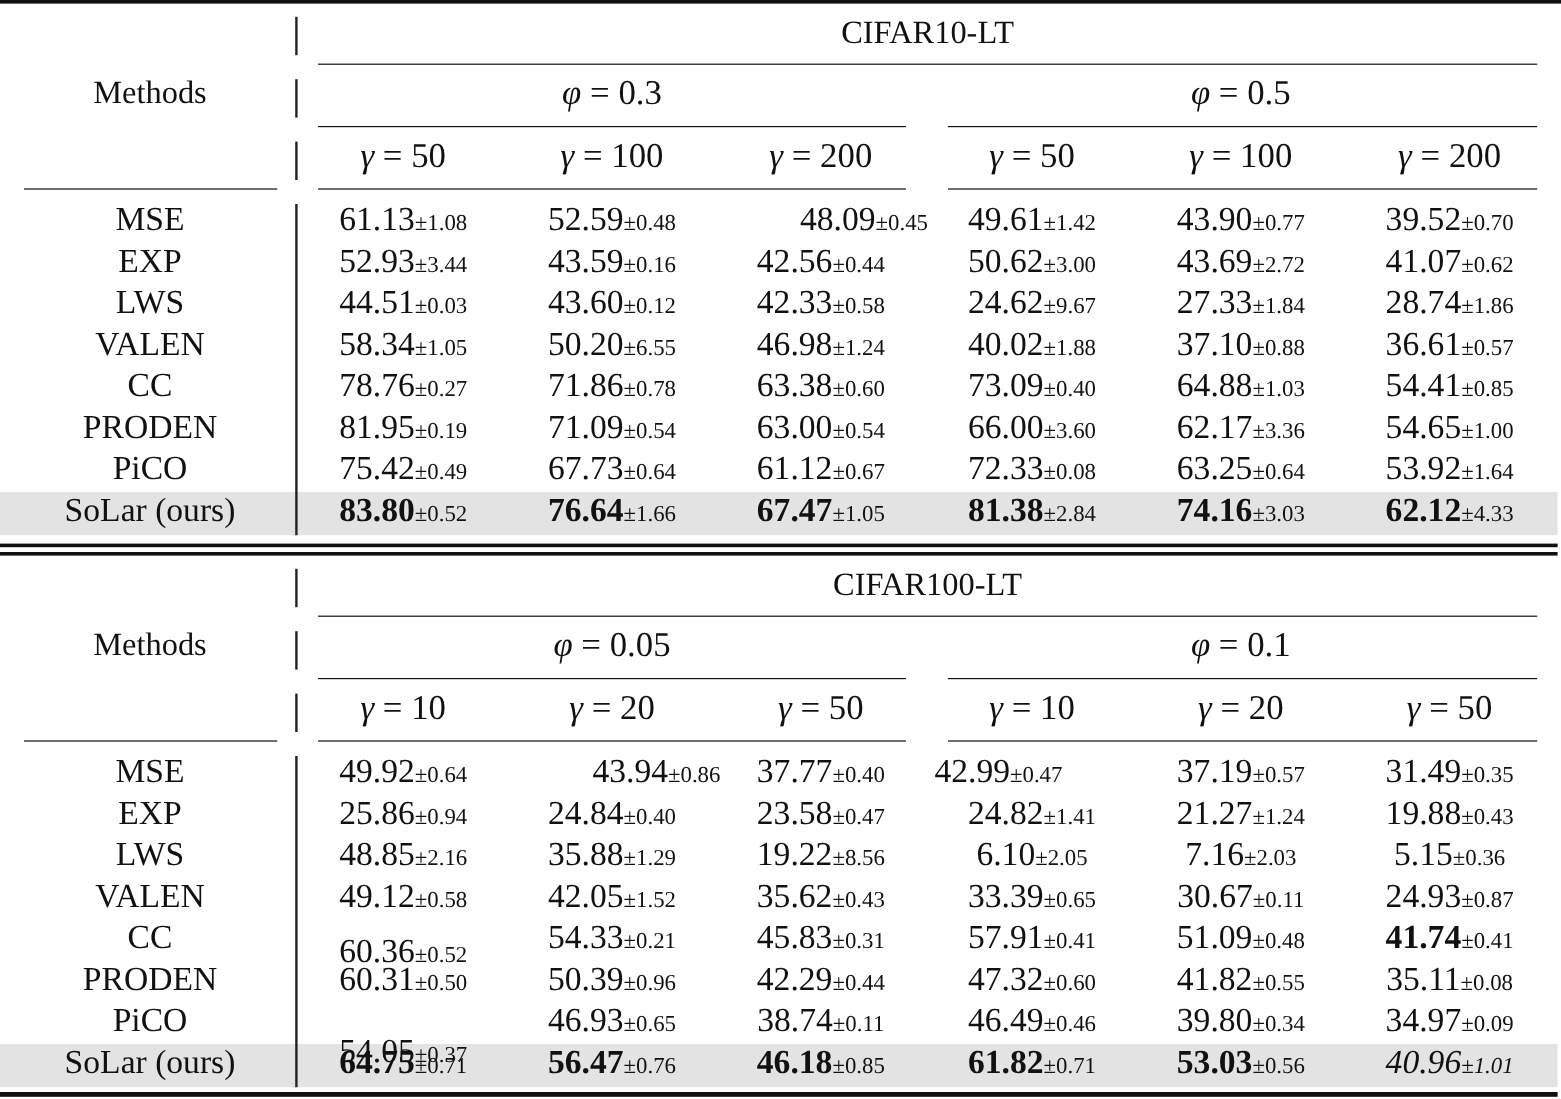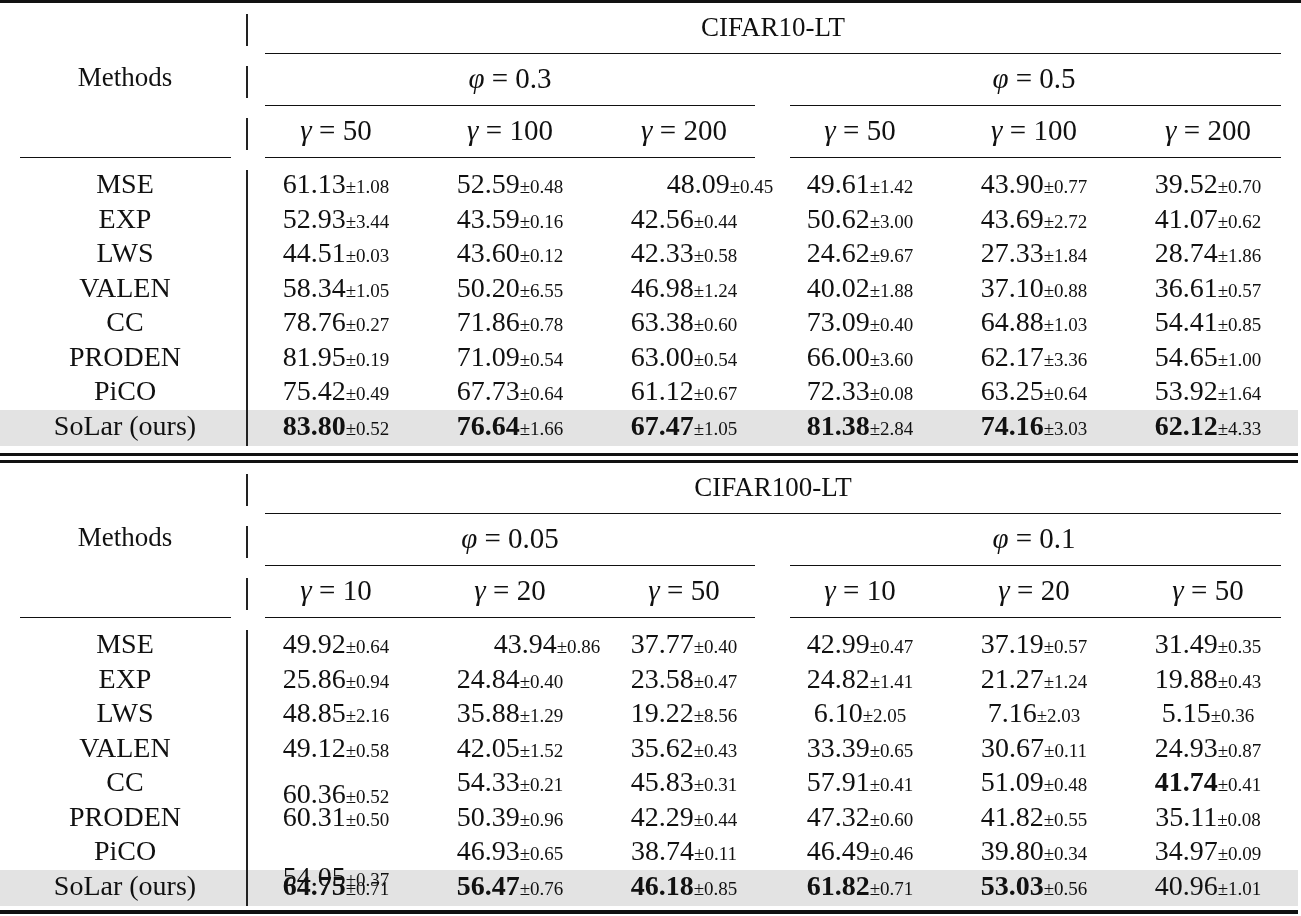--- a/index.html
+++ b/index.html
@@ -121,21 +121,21 @@
     <div class="hr" style="left: 265px; top: 617px; width: 490px; height: 1px;"></div>
     <div class="hr" style="left: 790px; top: 617px; width: 491px; height: 1px;"></div>
     <div class="vbar" style="left: 246px; top: 474px; height: 32px;"></div>
     <div class="vbar" style="left: 246px; top: 526px; height: 32px;"></div>
     <div class="vbar" style="left: 246px; top: 578px; height: 32px;"></div>
     <div class="vbar" style="left: 246px; top: 630px; height: 276px;"></div>
     <div class="txt method" style="left: 125px; top: 627px;">MSE</div>
     <div class="txt cell" style="left: 336px; top: 627px;"><span>49.92</span><span class="std">±0.64</span></div>
     <div class="txt cell" style="left: 510px; top: 627px; margin-left: 37px;"><span>43.94</span><span class="std">±0.86</span></div>
     <div class="txt cell" style="left: 684px; top: 627px;"><span>37.77</span><span class="std">±0.40</span></div>
-    <div class="txt cell" style="left: 860px; top: 627px;"><span>42.99</span><span class="std">±0.47</span></div>
+    <div class="txt cell" style="left: 832px; top: 627px;"><span>42.99</span><span class="std">±0.47</span></div>
     <div class="txt cell" style="left: 1034px; top: 627px;"><span>37.19</span><span class="std">±0.57</span></div>
     <div class="txt cell" style="left: 1208px; top: 627px;"><span>31.49</span><span class="std">±0.35</span></div>
     <div class="txt method" style="left: 125px; top: 661.5px;">EXP</div>
     <div class="txt cell" style="left: 336px; top: 661.5px;"><span>25.86</span><span class="std">±0.94</span></div>
     <div class="txt cell" style="left: 510px; top: 661.5px;"><span>24.84</span><span class="std">±0.40</span></div>
     <div class="txt cell" style="left: 684px; top: 661.5px;"><span>23.58</span><span class="std">±0.47</span></div>
     <div class="txt cell" style="left: 860px; top: 661.5px;"><span>24.82</span><span class="std">±1.41</span></div>
     <div class="txt cell" style="left: 1034px; top: 661.5px;"><span>21.27</span><span class="std">±1.24</span></div>
     <div class="txt cell" style="left: 1208px; top: 661.5px;"><span>19.88</span><span class="std">±0.43</span></div>
     <div class="txt method" style="left: 125px; top: 696px;">LWS</div>
@@ -172,15 +172,15 @@
     <div class="txt cell" style="left: 684px; top: 834px;"><span>38.74</span><span class="std">±0.11</span></div>
     <div class="txt cell" style="left: 860px; top: 834px;"><span>46.49</span><span class="std">±0.46</span></div>
     <div class="txt cell" style="left: 1034px; top: 834px;"><span>39.80</span><span class="std">±0.34</span></div>
     <div class="txt cell" style="left: 1208px; top: 834px;"><span>34.97</span><span class="std">±0.09</span></div>
     <div class="txt method" style="left: 125px; top: 868.5px;">SoLar (ours)</div>
     <div class="txt cell" style="left: 336px; top: 868.5px;"><span class="b">64.75</span><span class="std">±0.71</span></div>
     <div class="txt cell" style="left: 510px; top: 868.5px;"><span class="b">56.47</span><span class="std">±0.76</span></div>
     <div class="txt cell" style="left: 684px; top: 868.5px;"><span class="b">46.18</span><span class="std">±0.85</span></div>
     <div class="txt cell" style="left: 860px; top: 868.5px;"><span class="b">61.82</span><span class="std">±0.71</span></div>
     <div class="txt cell" style="left: 1034px; top: 868.5px;"><span class="b">53.03</span><span class="std">±0.56</span></div>
-    <div class="txt cell" style="left: 1208px; top: 868.5px;"><span>40.96</span><span class="std">±1.01</span></div>
+    <div class="txt cell" style="left: 1208px; top: 868.5px; font-style: italic;"><span>40.96</span><span class="std">±1.01</span></div>
     <div class="hr" style="left: 0px; top: 910px; width: 1298px; height: 4px;"></div>
   </div>
 
 </body></html>

